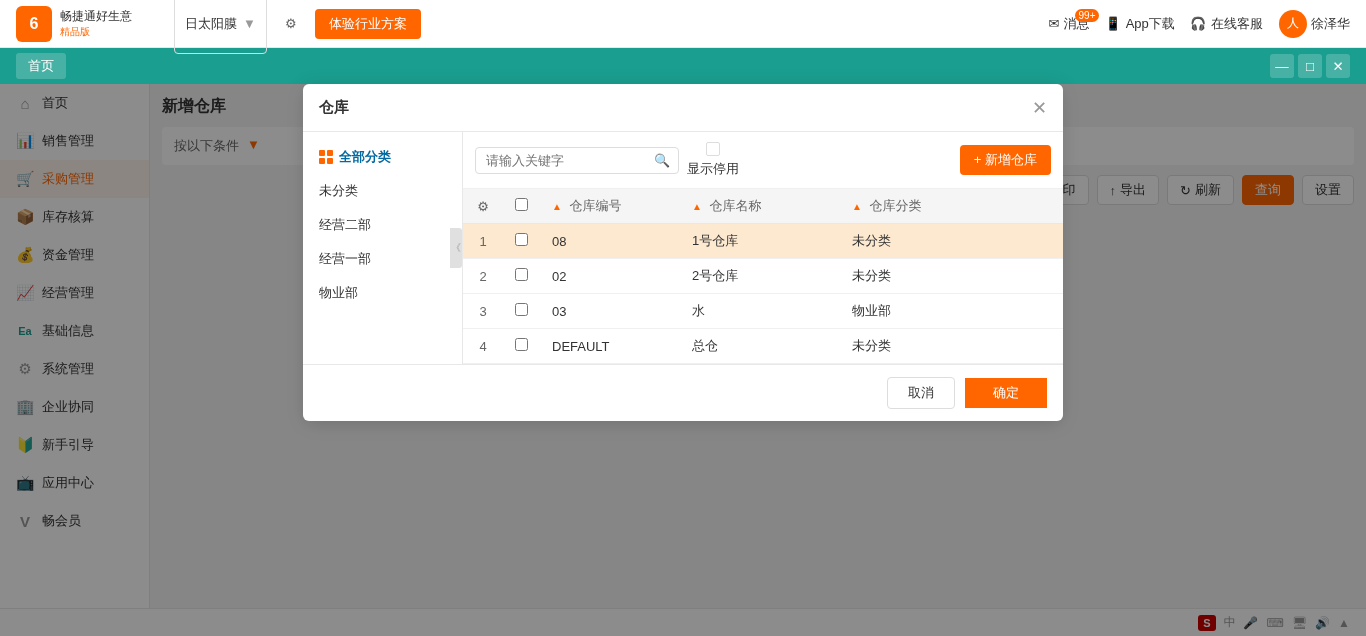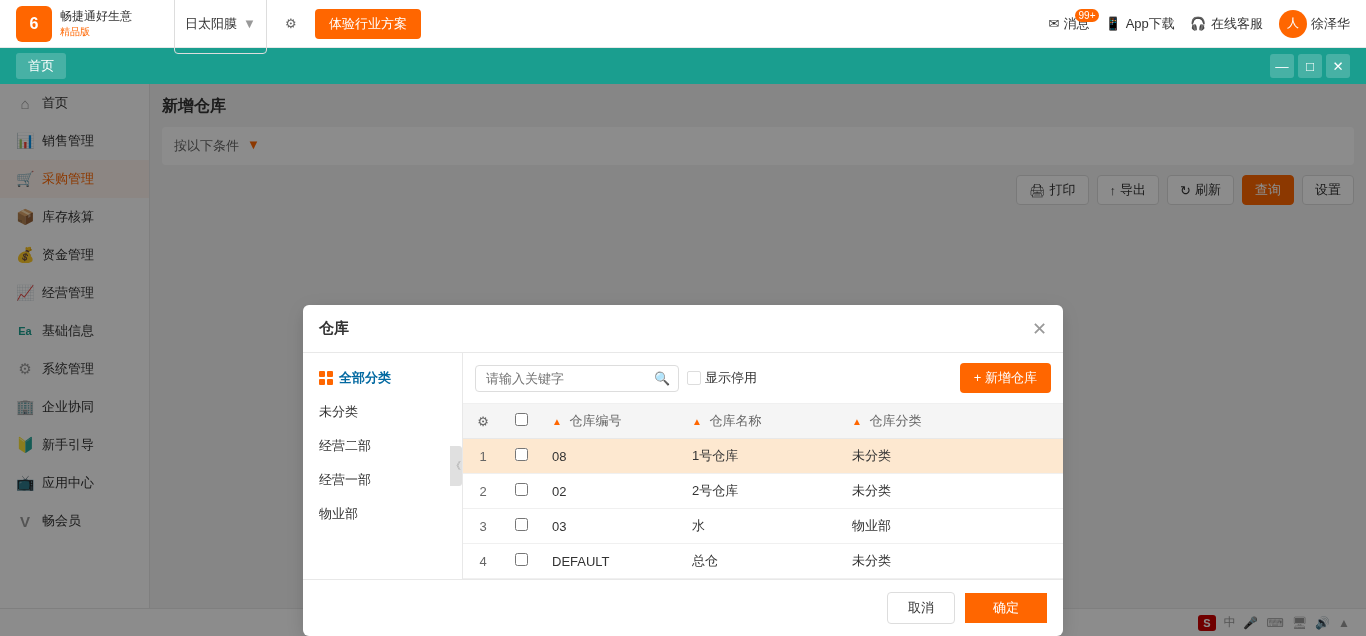--- a/index.html
+++ b/index.html
@@ -140,21 +140,21 @@
       border: 1px solid #ddd; background: #fff;
       padding: 5px 12px; border-radius: 4px; cursor: pointer;
       font-size: 13px; color: #333; display: flex; align-items: center; gap: 4px;
     }
     .toolbar-btn.primary { background: #f60; color: #fff; border-color: #f60; }
 
     
     .modal-overlay {
       position: fixed; top: 84px; left: 0; right: 0; bottom: 0;
       background: rgba(0,0,0,0.45);
-      display: flex; align-items: flex-end; justify-content: center;
+      display: flex; align-items: flex-start; justify-content: center;
       z-index: 1000;
     }
     .modal {
       background: #fff;
       border-radius: 6px;
       width: 760px;
       max-height: 550px;
       box-shadow: 0 4px 20px rgba(0,0,0,0.15);
       display: flex; flex-direction: column;
     }
@@ -212,21 +212,21 @@
     .search-input {
       border: 1px solid #ddd; border-radius: 4px;
       padding: 5px 30px 5px 10px; font-size: 13px;
       width: 204px; outline: none; color: #999;
     }
     .search-icon-btn {
       position: absolute; right: 8px; color: #999; cursor: pointer;
     }
     .show-disabled-label {
       display: flex; align-items: center; gap: 4px;
-      font-size: 13px; color: #333; cursor: pointer;
+      font-size: 13px; color: #333; cursor: pointer; flex-direction: column;
     }
     .checkbox-square {
       width: 14px; height: 14px; border: 1px solid #ddd;
       border-radius: 2px; background: #fff;
     }
     .add-warehouse-btn {
       margin-left: auto;
       background: #f60; color: #fff; border: none;
       padding: 6px 14px; border-radius: 4px; cursor: pointer;
       font-size: 13px;

